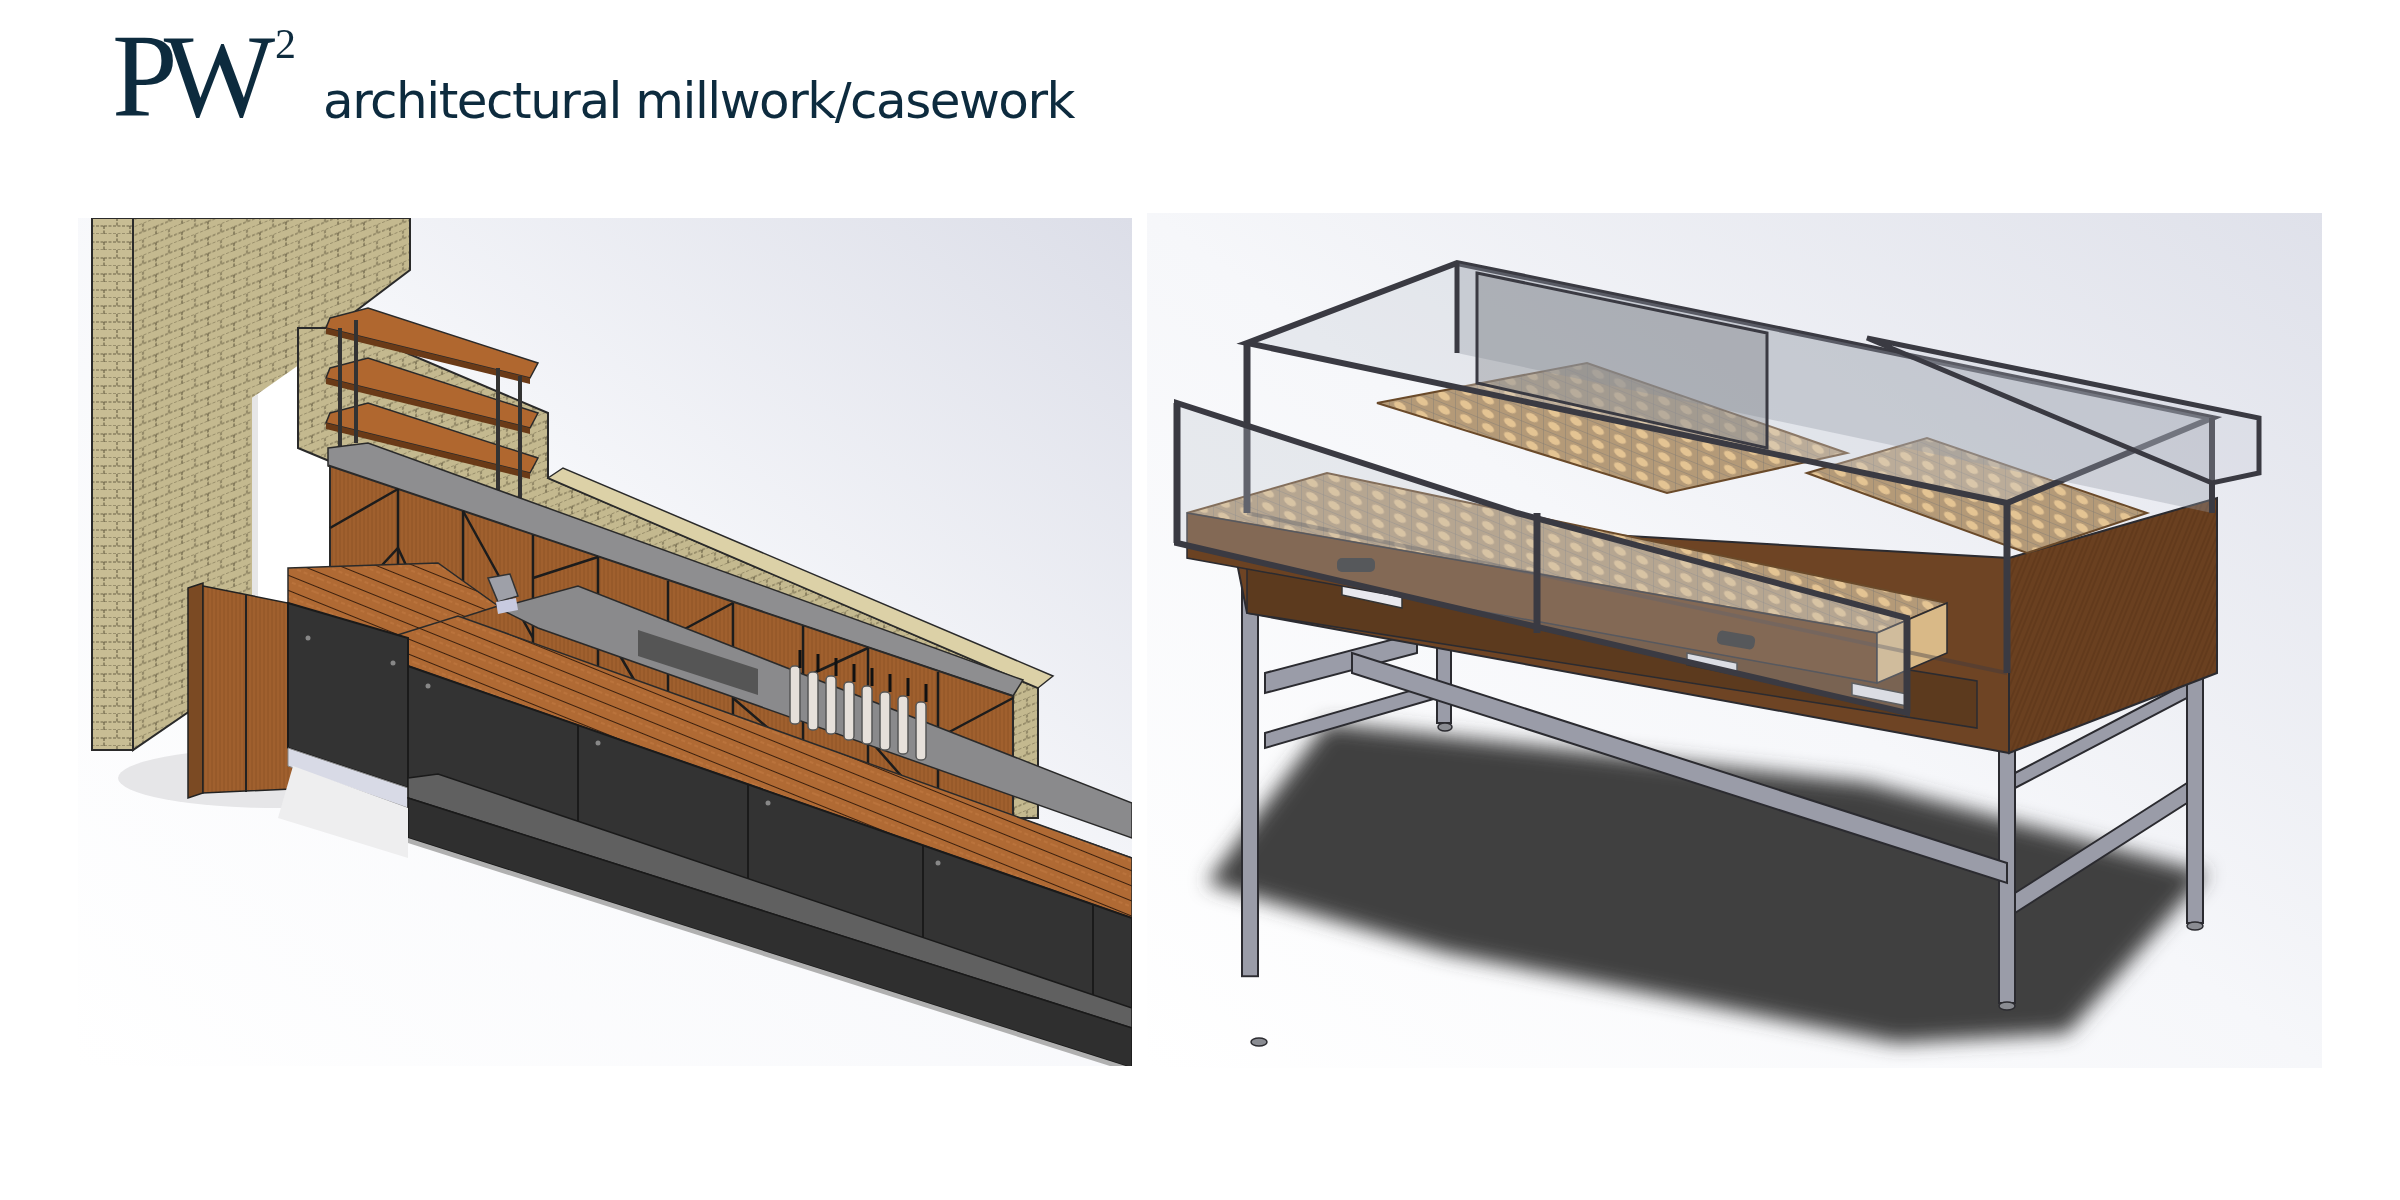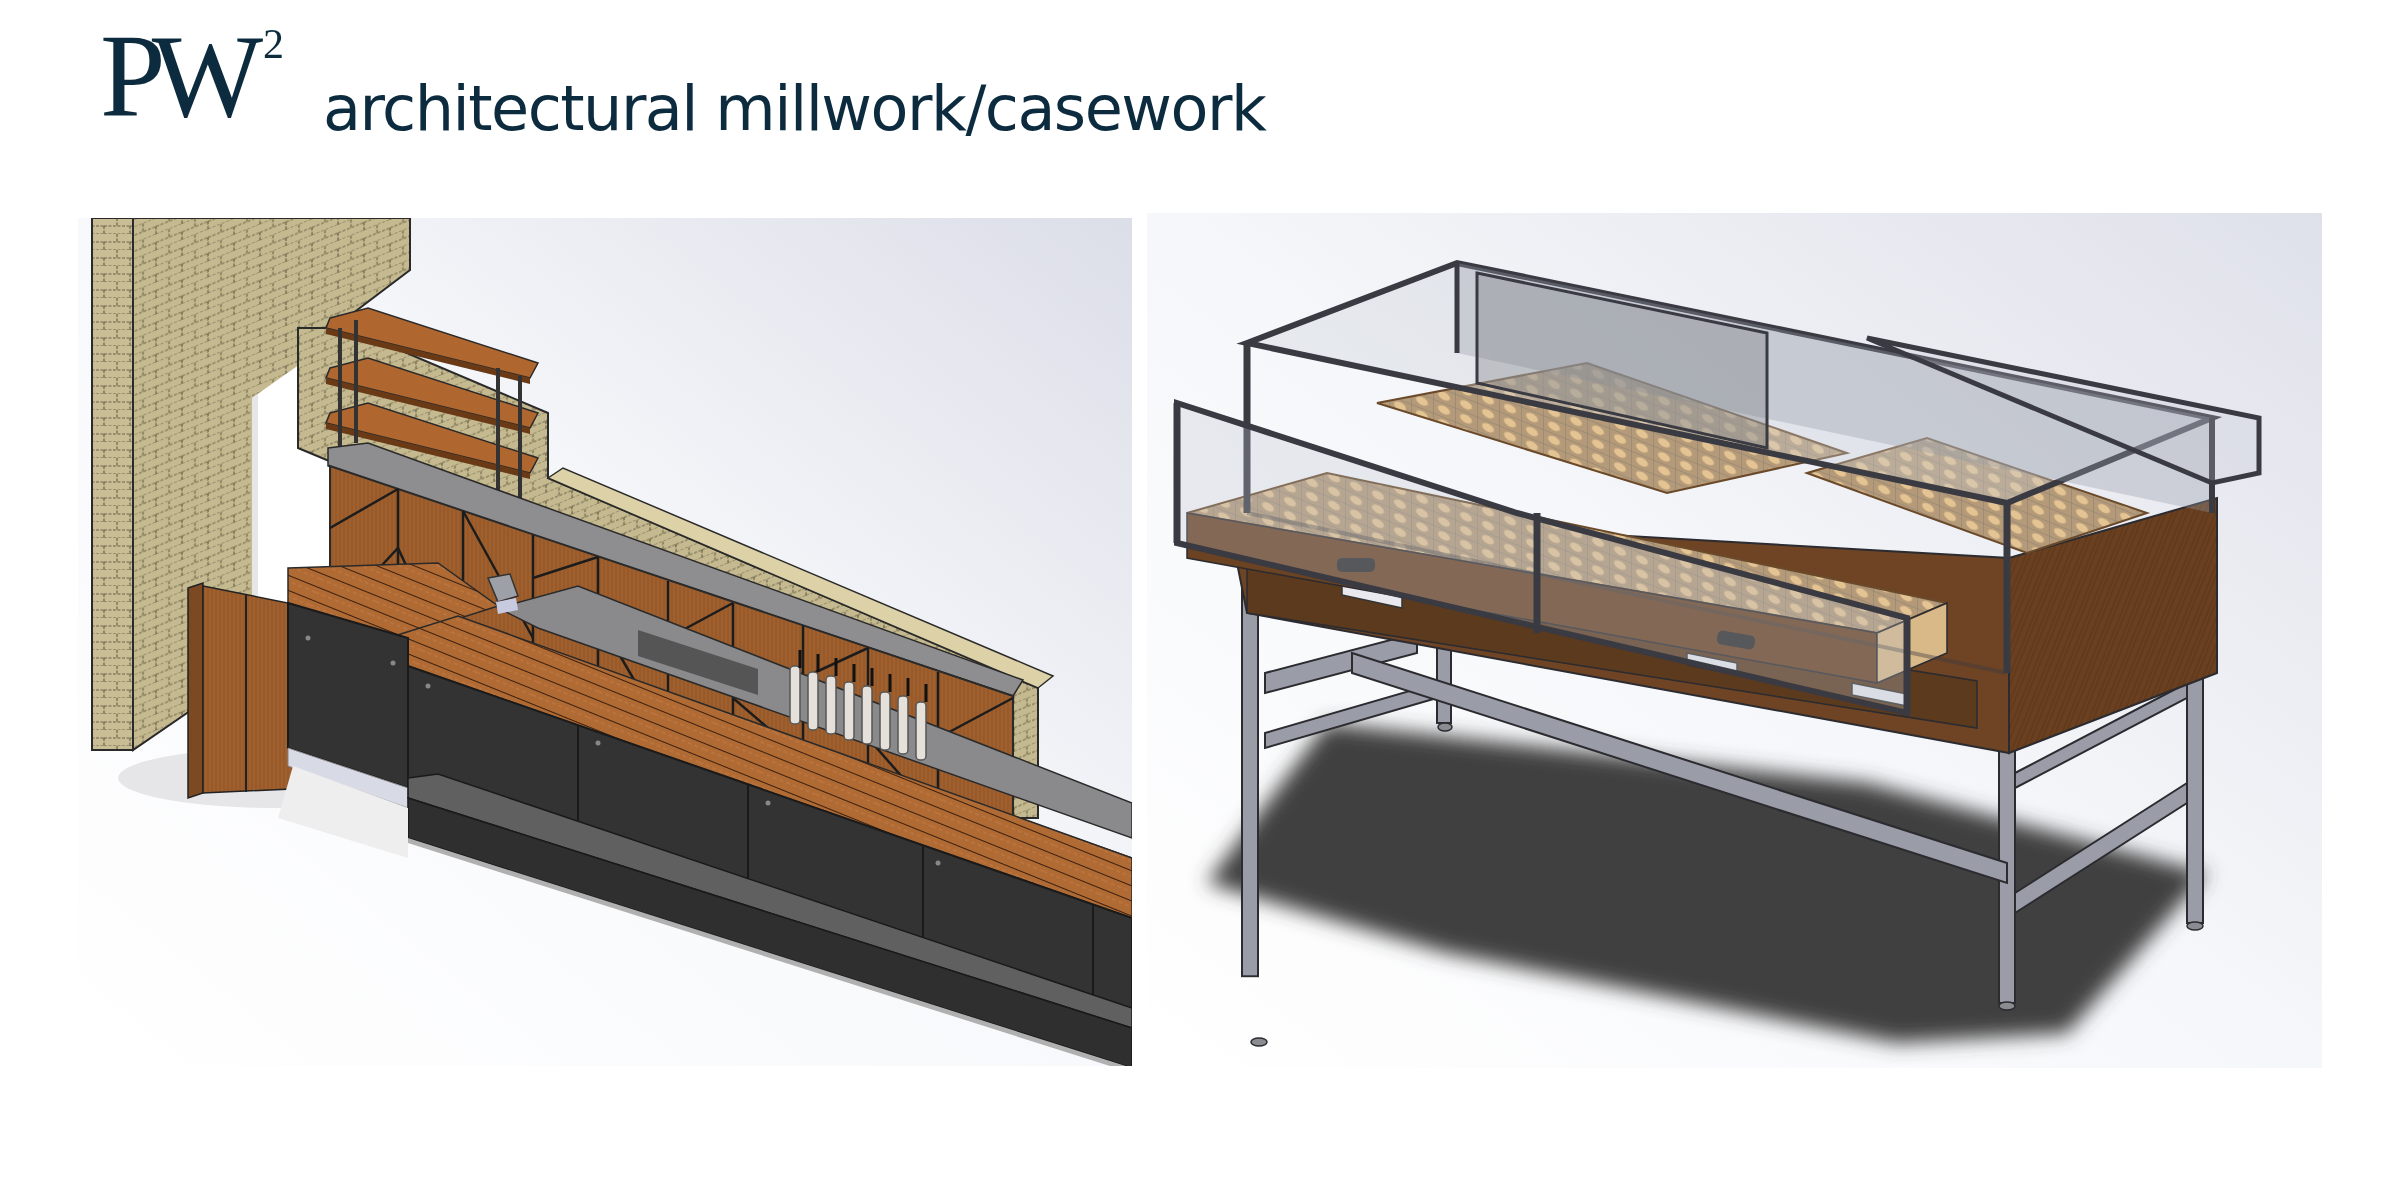--- a/index.html
+++ b/index.html
@@ -1,24 +1,24 @@
 <!DOCTYPE html>
 <html><head>
 <meta charset="utf-8">
 <style>
   html, body { margin:0; padding:0; }
   body { width:2400px; height:1200px; background:#ffffff; position:relative; overflow:hidden;
          font-family:"DejaVu Sans", "Liberation Sans", sans-serif; }
   .header { position:absolute; left:0; top:0; width:2400px; height:160px; }
-  .logo { position:absolute; left:100px; top:22px; height:110px; color:#0d2b3e;
+  .logo { position:absolute; left:112px; top:22px; height:110px; color:#0d2b3e;
           font-family:"Liberation Serif", "DejaVu Serif", serif; font-size:118px; line-height:110px;
           letter-spacing:-14px; }
   .logo .p { display:inline-block; }
   .logo sup { font-size:42px; position:relative; top:-8px; letter-spacing:0; margin-left:14px; vertical-align:top; line-height:60px; }
-  .tagline { position:absolute; left:323px; top:72px; font-size:62px; color:#0d2b3e;
+  .tagline { position:absolute; left:323px; top:72px; font-size:50px; color:#0d2b3e;
              font-family:"DejaVu Sans", sans-serif; letter-spacing:-1.5px; font-weight:normal; }
   .panel { position:absolute; overflow:hidden; }
   .panel svg { display:block; width:100%; height:100%; }
   #panel-left { left:78px; top:218px; width:1054px; height:848px; }
   #panel-right { left:1147px; top:213px; width:1175px; height:855px; }
 </style>
 </head>
 <body>
 
 <div class="header">

